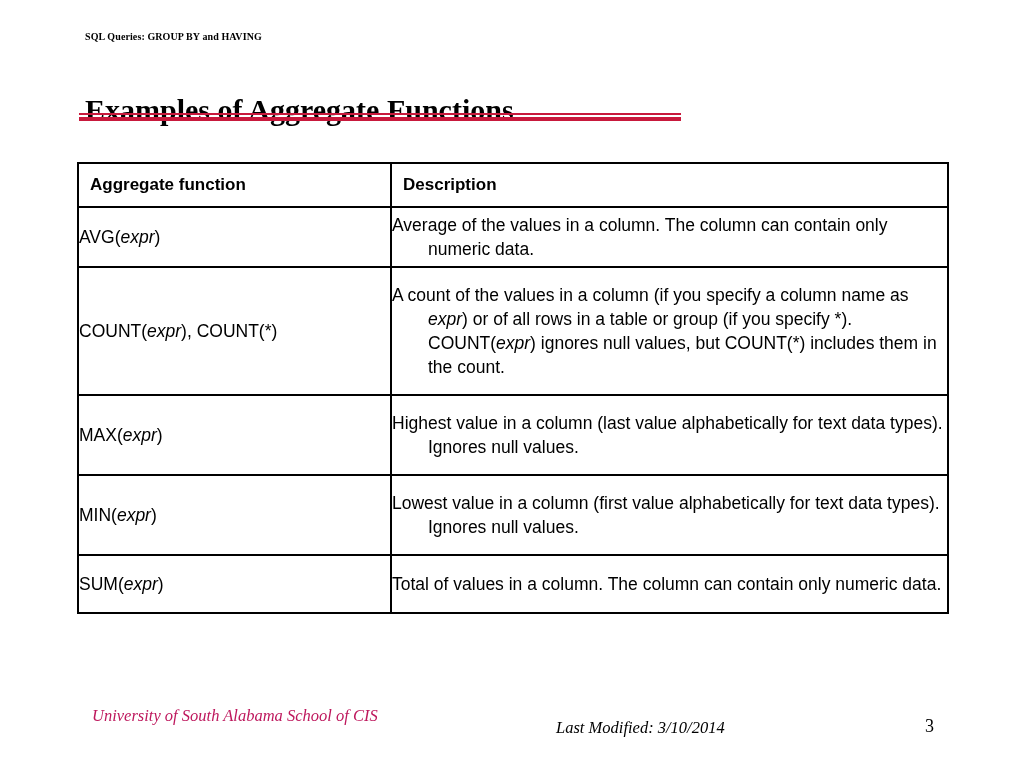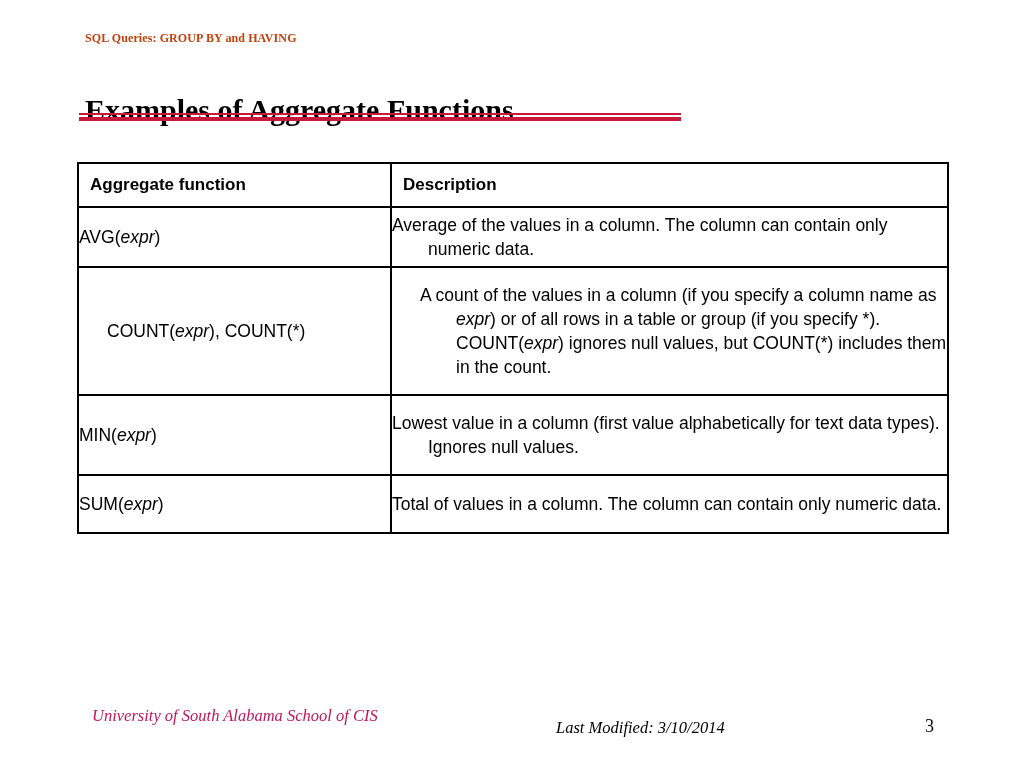--- a/index.html
+++ b/index.html
@@ -16,23 +16,23 @@
     color: #000000;
   }
 
   
   .kicker {
     position: absolute;
     left: 85px;
     top: 31px;
     font-family: "Liberation Serif", serif;
     font-weight: bold;
-    font-size: 12px;
+    font-size: 10px;
     letter-spacing: 0.1px;
-    color: #c2410c;
+    color: #000000;
     white-space: nowrap;
   }
 
   .slide-title {
     position: absolute;
     left: 85px;
     top: 73px;
     font-family: "Liberation Serif", serif;
     font-weight: bold;
     font-size: 30px;
@@ -106,21 +106,21 @@
   }
   .cell-desc .hang {
     display: block;
     padding-left: 36px;
     text-indent: -36px;
   }
 
   
   .r-head .cell-fn, .r-head th { height: 22px; }
   .r-avg   td { height: 58px; }
-  .r-count td { height: 126px; padding-left: 28px; }
+  .r-count td { height: 126px; }
   .r-max   td { height: 78px; }
   .r-min   td { height: 78px; }
   .r-sum   td { height: 56px; }
 
   em.expr {
     font-style: italic;
   }
 
   
   .footer-left {
@@ -184,20 +184,26 @@
       </td>
     </tr>
 
     <tr class="r-count">
       <td class="cell-fn"><span>COUNT(</span><em class="expr">expr</em><span>), COUNT(*)</span></td>
       <td class="cell-desc">
         <span class="hang"><span>A count of the values in a column (if you specify a column name as </span><em class="expr">expr</em><span>) or of all rows in a table or group (if you specify *). COUNT(</span><em class="expr">expr</em><span>) ignores null values, but COUNT(*) includes them in the count.</span></span>
       </td>
     </tr>
 
+    <tr class="r-max">
+      <td class="cell-fn"><span>MAX(</span><em class="expr">expr</em><span>)</span></td>
+      <td class="cell-desc">
+        <span class="hang">Highest value in a column (last value alphabetically for text data types). Ignores null values.</span>
+      </td>
+    </tr>
 
     <tr class="r-min">
       <td class="cell-fn"><span>MIN(</span><em class="expr">expr</em><span>)</span></td>
       <td class="cell-desc">
         <span class="hang">Lowest value in a column (first value alphabetically for text data types). Ignores null values.</span>
       </td>
     </tr>
 
     <tr class="r-sum">
       <td class="cell-fn"><span>SUM(</span><em class="expr">expr</em><span>)</span></td>

